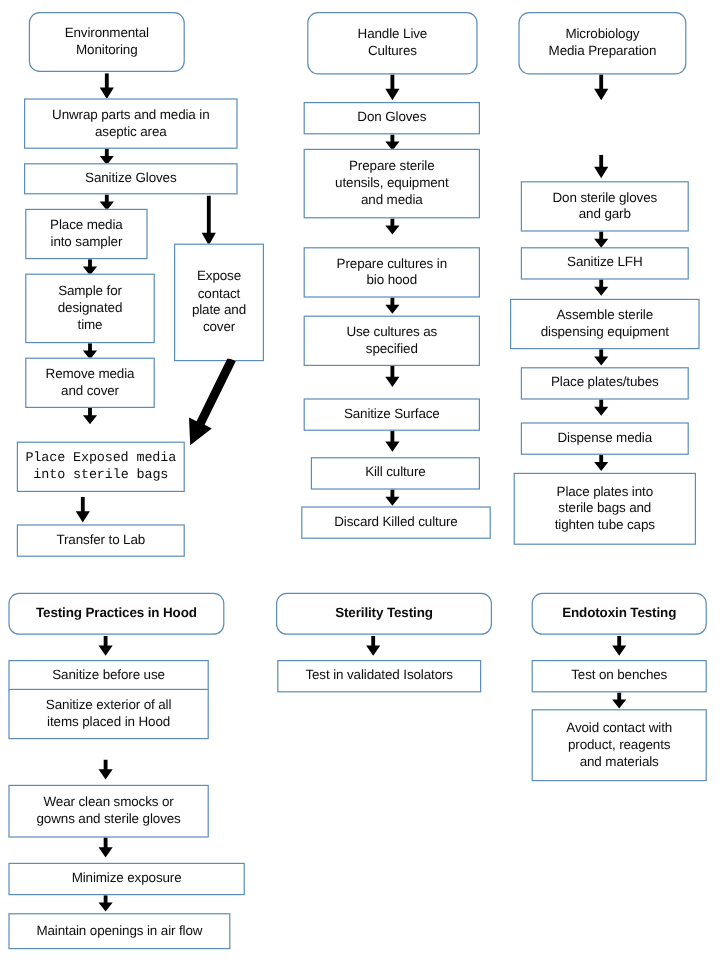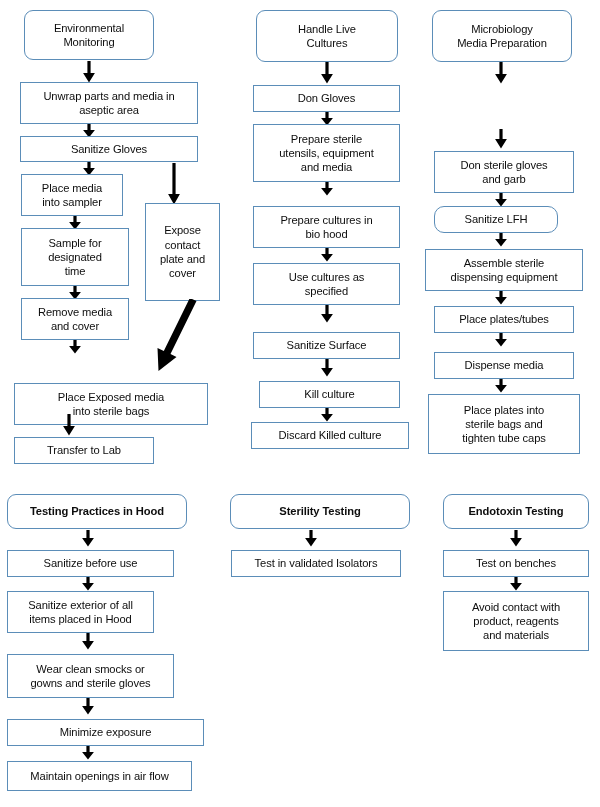--- a/index.html
+++ b/index.html
@@ -126,21 +126,21 @@
     <span>Remove media
 and cover</span>
   </div>
 
   <div class="arrow" style="left:66px; top:340px;">
     <svg width="18" height="14" viewBox="0 0 18 14">
         <path d="M7.4 0 h3.2 v6 h4.3 L9 13.5 L3.1 6 h4.3 z" fill="#000"></path>
       </svg>
   </div>
 
-  <div class="node" style="left:14px; top:383px; width:194px; height:42px;">
+  <div class="node" style="left:14px; top:368px; width:140px; height:42px;font-family:Liberation Mono, monospace;">
     <span>Place Exposed media
 into sterile bags</span>
   </div>
 
   <div class="arrow" style="left:60px; top:414px;">
     <svg width="18" height="22" viewBox="0 0 18 22">
         <path d="M7.4 0 h3.2 v12 h4.3 L9 21.5 L3.1 12 h4.3 z" fill="#000"></path>
       </svg>
   </div>
 
@@ -268,21 +268,21 @@
     <span>Don sterile gloves
 and garb</span>
   </div>
 
   <div class="arrow" style="left:492px; top:193px;">
     <svg width="18" height="14" viewBox="0 0 18 14">
         <path d="M7.4 0 h3.2 v6 h4.3 L9 13.5 L3.1 6 h4.3 z" fill="#000"></path>
       </svg>
   </div>
 
-  <div class="node" style="left:434px; top:206px; width:124px; height:27px;border-radius:10px;">
+  <div class="node" style="left:434px; top:206px; width:140px; height:27px;">
     <span>Sanitize LFH</span>
   </div>
 
   <div class="arrow" style="left:492px; top:233px;">
     <svg width="18" height="14" viewBox="0 0 18 14">
         <path d="M7.4 0 h3.2 v6 h4.3 L9 13.5 L3.1 6 h4.3 z" fill="#000"></path>
       </svg>
   </div>
 
   <div class="node" style="left:425px; top:249px; width:158px; height:42px;">
@@ -335,21 +335,21 @@
   <div class="node" style="left:7px; top:550px; width:167px; height:27px;">
     <span>Sanitize before use</span>
   </div>
 
   <div class="arrow" style="left:79px; top:577px;">
     <svg width="18" height="14" viewBox="0 0 18 14">
         <path d="M7.4 0 h3.2 v6 h4.3 L9 13.5 L3.1 6 h4.3 z" fill="#000"></path>
       </svg>
   </div>
 
-  <div class="node" style="left:7px; top:591px; width:147px; height:42px;">
+  <div class="node" style="left:7px; top:574px; width:167px; height:42px;">
     <span>Sanitize exterior of all
 items placed in Hood</span>
   </div>
 
   <div class="arrow" style="left:79px; top:633px;">
     <svg width="18" height="17" viewBox="0 0 18 17">
         <path d="M7.4 0 h3.2 v8 h4.3 L9 16.5 L3.1 8 h4.3 z" fill="#000"></path>
       </svg>
   </div>
 

